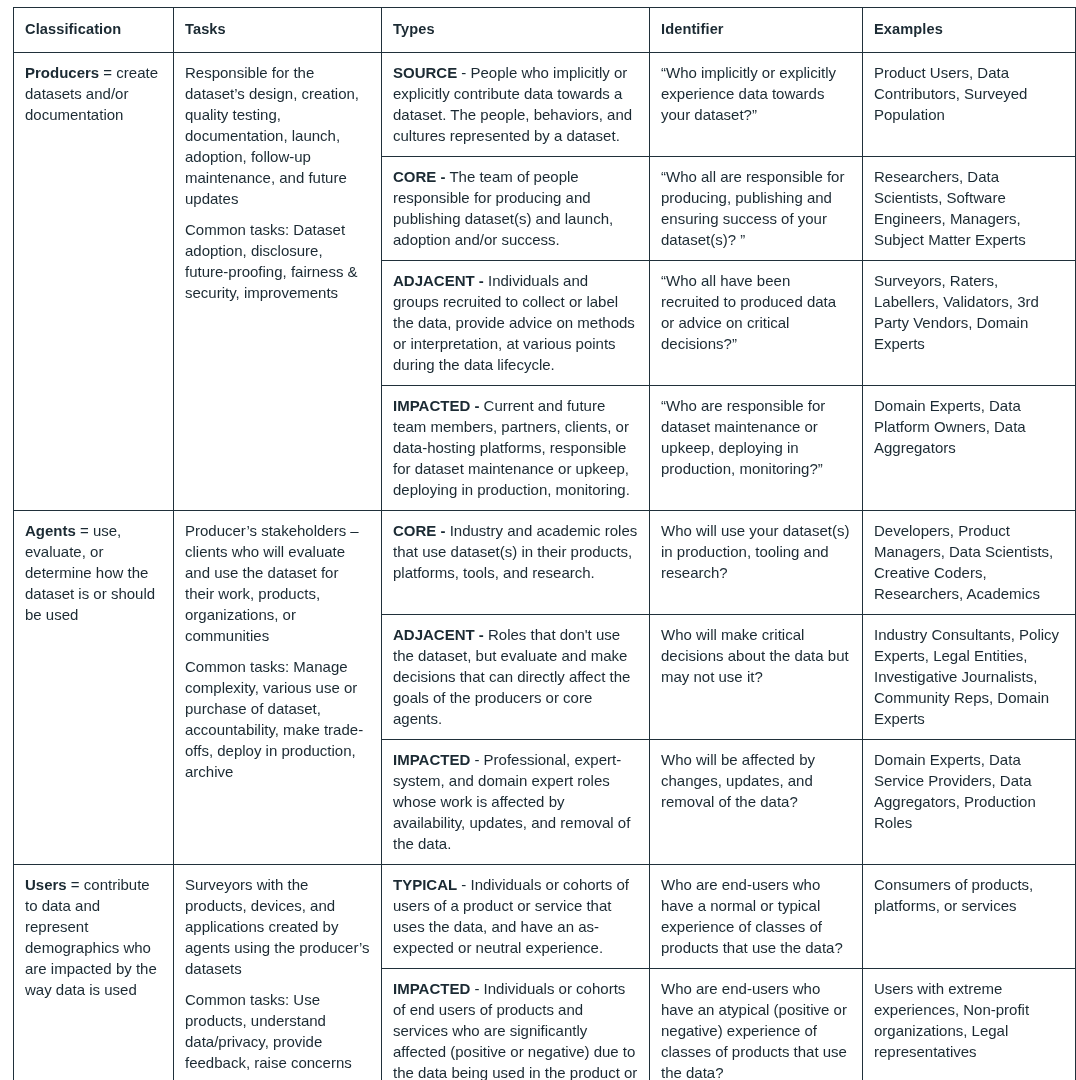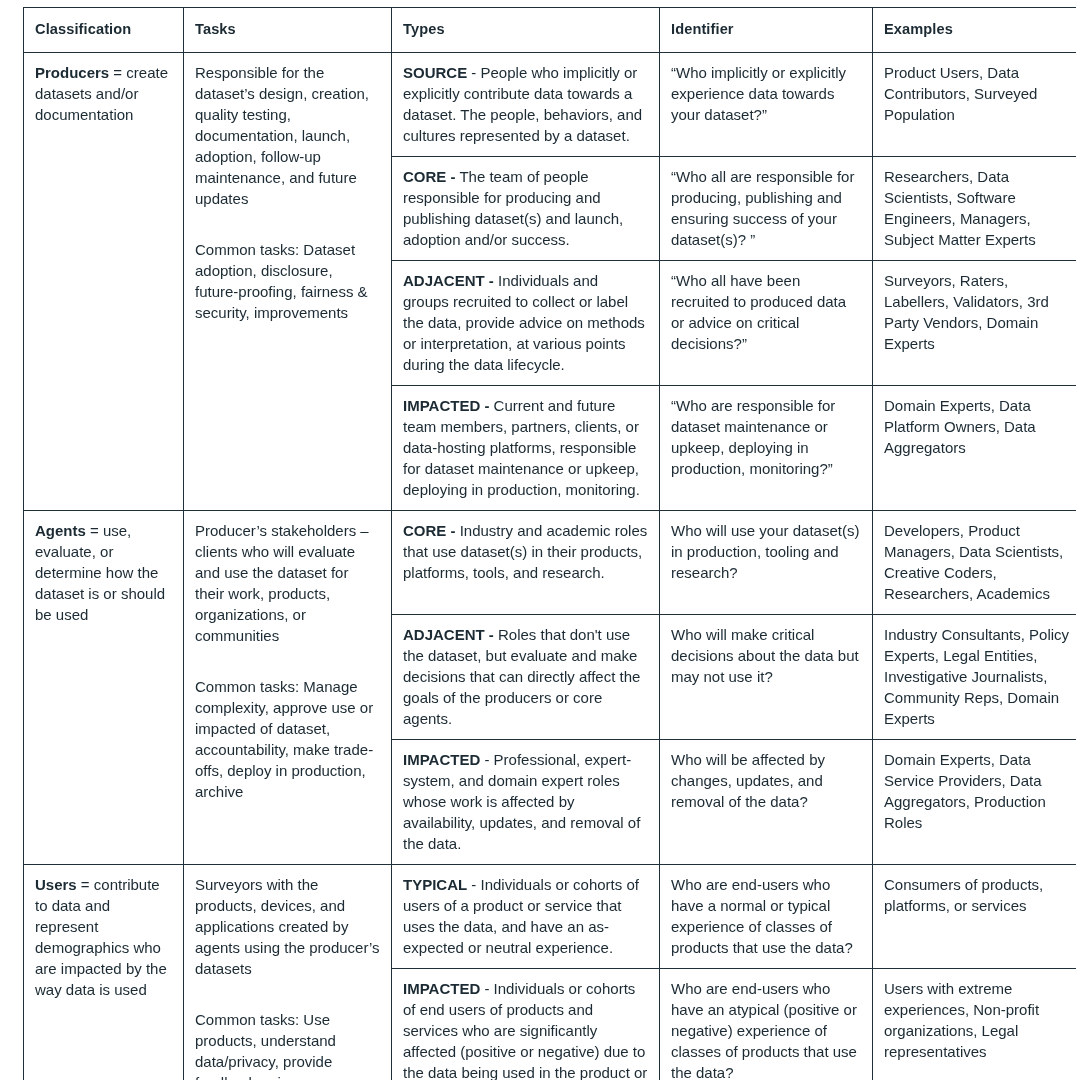--- a/index.html
+++ b/index.html
@@ -12,21 +12,21 @@
     width: 1076px;
     height: 1080px;
     font-family: "Liberation Sans", sans-serif;
     color: #1b2a33;
     -webkit-font-smoothing: antialiased;
   }
   .sheet {
     box-sizing: border-box;
     width: 904px;
     height: 1080px;
-    padding: 7px 7px 7px 23px;
+    padding: 7px 7px 7px 13px;
     background: #ffffff;
   }
   table.matrix {
     border-collapse: collapse;
     width: 1062px;
     table-layout: fixed;
     border: 1px solid #20303a;
   }
   table.matrix col.c-classification { width: 160px; }
   table.matrix col.c-tasks          { width: 208px; }
@@ -58,21 +58,21 @@
   .term {
     font-weight: 700;
   }
   .type-label {
     font-weight: 700;
   }
   .para {
     margin: 0;
   }
   .para + .para {
-    margin-top: 30px;
+    margin-top: 10px;
   }
 </style>
 </head>
 <body>
 
 <div class="sheet">
   <table class="matrix">
     <colgroup>
       <col class="c-classification">
       <col class="c-tasks">
@@ -112,21 +112,21 @@
         </tr>
         <tr>
           <td><span class="type-label">IMPACTED -</span><span> Current and future team members, partners, clients, or data-hosting platforms, responsible for dataset maintenance or upkeep, deploying in production, monitoring.</span></td>
           <td>“Who are responsible for dataset maintenance or upkeep, deploying in production, monitoring?”</td>
           <td>Domain Experts, Data Platform Owners, Data Aggregators</td>
         </tr>
         <tr>
           <td class="group-cell" rowspan="3"><span class="term">Agents</span><span> = use, evaluate, or determine how the dataset is or should be used</span></td>
           <td class="group-cell" rowspan="3">
             <p class="para">Producer’s stakeholders – clients who will evaluate and use the dataset for their work, products, organizations, or communities</p>
-            <p class="para">Common tasks: Manage complexity, approve use or impacted of dataset, accountability, make trade-offs, deploy in production, archive</p>
+            <p class="para">Common tasks: Manage complexity, various use or purchase of dataset, accountability, make trade-offs, deploy in production, archive</p>
           </td>
           <td><span class="type-label">CORE -</span><span> Industry and academic roles that use dataset(s) in their products, platforms, tools, and research.</span></td>
           <td>Who will use your dataset(s) in production, tooling and research?</td>
           <td>Developers, Product Managers, Data Scientists, Creative Coders, Researchers, Academics</td>
         </tr>
         <tr>
           <td><span class="type-label">ADJACENT -</span><span> Roles that don't use the dataset, but evaluate and make decisions that can directly affect the goals of the producers or core agents.</span></td>
           <td>Who will make critical decisions about the data but may not use it?</td>
           <td>Industry Consultants, Policy Experts, Legal Entities, Investigative Journalists, Community Reps, Domain Experts</td>
         </tr>

